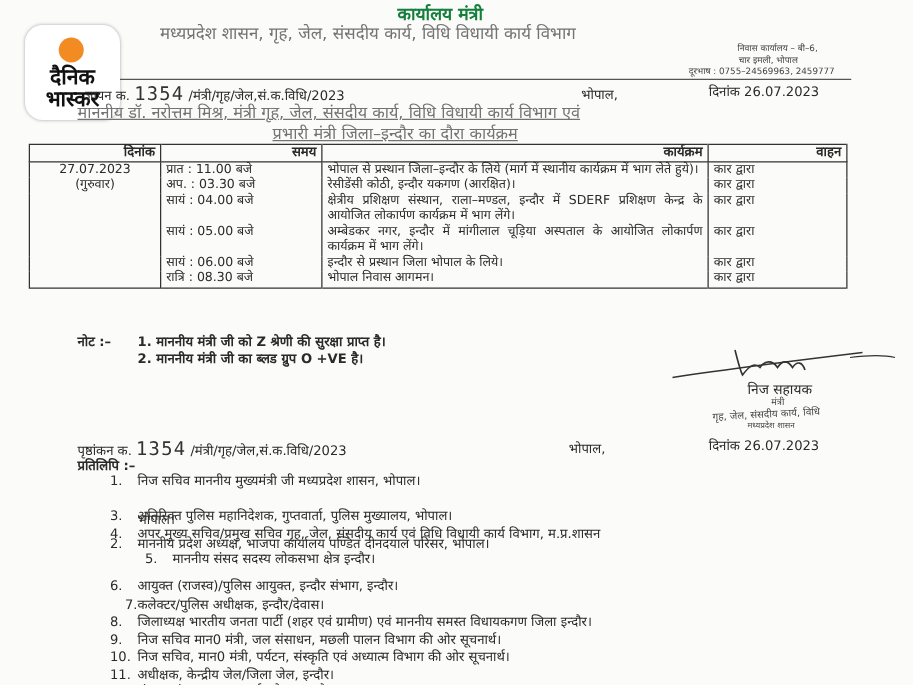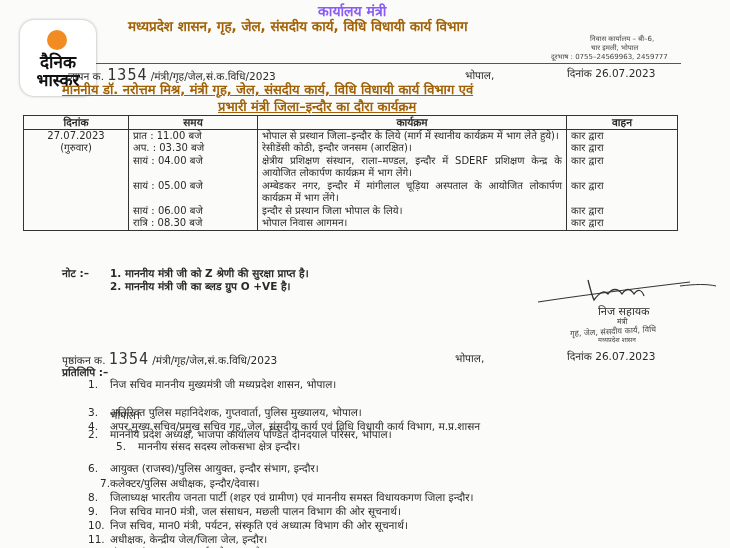--- a/index.html
+++ b/index.html
@@ -1,38 +1,38 @@
 <!DOCTYPE html>
 <html><head>
 <meta charset="utf-8">
 <style>
   html,body{margin:0;padding:0;}
   body{width:730px;height:548px;overflow:hidden;background:#fbfbf9;position:relative;
        font-family:"DejaVu Sans",sans-serif;color:#2a2a2a;}
   .abs{position:absolute;white-space:nowrap;}
-  .hd1{font-size:14px;font-weight:bold;color:#8b5cf6;}
-  .hd2{font-size:13.5px;font-weight:bold;color:#a16207;}
+  .hd1{font-size:14px;font-weight:bold;color:#15803d;}
+  .hd2{font-size:13.5px;font-weight:normal;color:#737373;}
   .small{font-size:7px;color:#444;}
   .t12{font-size:10.5px;}
   .hand{font-family:"DejaVu Sans Mono",monospace;font-size:15px;color:#333;letter-spacing:1px;}
   .ul{text-decoration:underline;}
   .rule{position:absolute;height:1px;background:#555;}
   
   .logo{position:absolute;left:20px;top:20px;width:76px;height:76px;border-radius:14px;
         background:#ffffff;box-shadow:0 0 3px rgba(0,0,0,.35);}
   .logo .dot{position:absolute;left:27px;top:10px;width:20px;height:20px;border-radius:50%;background:#f28b22;}
   .logo .l1,.logo .l2{position:absolute;left:0;width:76px;text-align:center;font-weight:bold;
         font-size:17px;color:#111;line-height:17px;}
   .logo .l1{top:34px;}
   .logo .l2{top:52px;}
   
   table.sched{position:absolute;left:23px;top:115px;width:655px;border-collapse:collapse;font-size:10px;}
   table.sched td,table.sched th{border-left:1px solid #333;border-right:1px solid #333;padding:0 4px;vertical-align:top;line-height:12.5px;}
   table.sched{border:1.5px solid #333;}
-  table.sched th{border-bottom:1px solid #333;font-weight:bold;font-size:10.5px;text-align:center;height:12px;}
+  table.sched th{border-bottom:1px solid #333;font-weight:bold;font-size:10.5px;text-align:right;height:12px;}
   table.sched td.c0{width:96px;text-align:center;}
   table.sched td.c1{width:120px;}
   table.sched td.c3{width:102px;}
   table.sched td.c2{text-align:justify;}
   .note{font-size:10.5px;font-weight:bold;}
   .ccrow{position:absolute;left:88px;font-size:10.5px;white-space:nowrap;}
   .ccnum{display:inline-block;width:22px;}
 </style>
 </head>
 <body>
@@ -73,21 +73,21 @@
     <td class="c0" rowspan="6">
       <div>27.07.2023</div>
       <div>(गुरुवार)</div>
     </td>
     <td class="c1">प्रात : 11.00 बजे</td>
     <td class="c2">भोपाल से प्रस्थान जिला–इन्दौर के लिये (मार्ग में स्थानीय कार्यक्रम में भाग लेते हुये)।</td>
     <td class="c3">कार द्वारा</td>
   </tr>
   <tr>
     <td class="c1">अप. : 03.30 बजे</td>
-    <td class="c2">रेसीडेंसी कोठी, इन्दौर जनसम (आरक्षित)।</td>
+    <td class="c2">रेसीडेंसी कोठी, इन्दौर यकगण (आरक्षित)।</td>
     <td class="c3">कार द्वारा</td>
   </tr>
   <tr>
     <td class="c1">सायं : 04.00 बजे</td>
     <td class="c2">क्षेत्रीय प्रशिक्षण संस्थान, राला–मण्डल, इन्दौर में SDERF प्रशिक्षण केन्द्र के आयोजित लोकार्पण कार्यक्रम में भाग लेंगे।</td>
     <td class="c3">कार द्वारा</td>
   </tr>
   <tr>
     <td class="c1">सायं : 05.00 बजे</td>
     <td class="c2">अम्बेडकर नगर, इन्दौर में मांगीलाल चूड़िया अस्पताल के आयोजित लोकार्पण कार्यक्रम में भाग लेंगे।</td>

